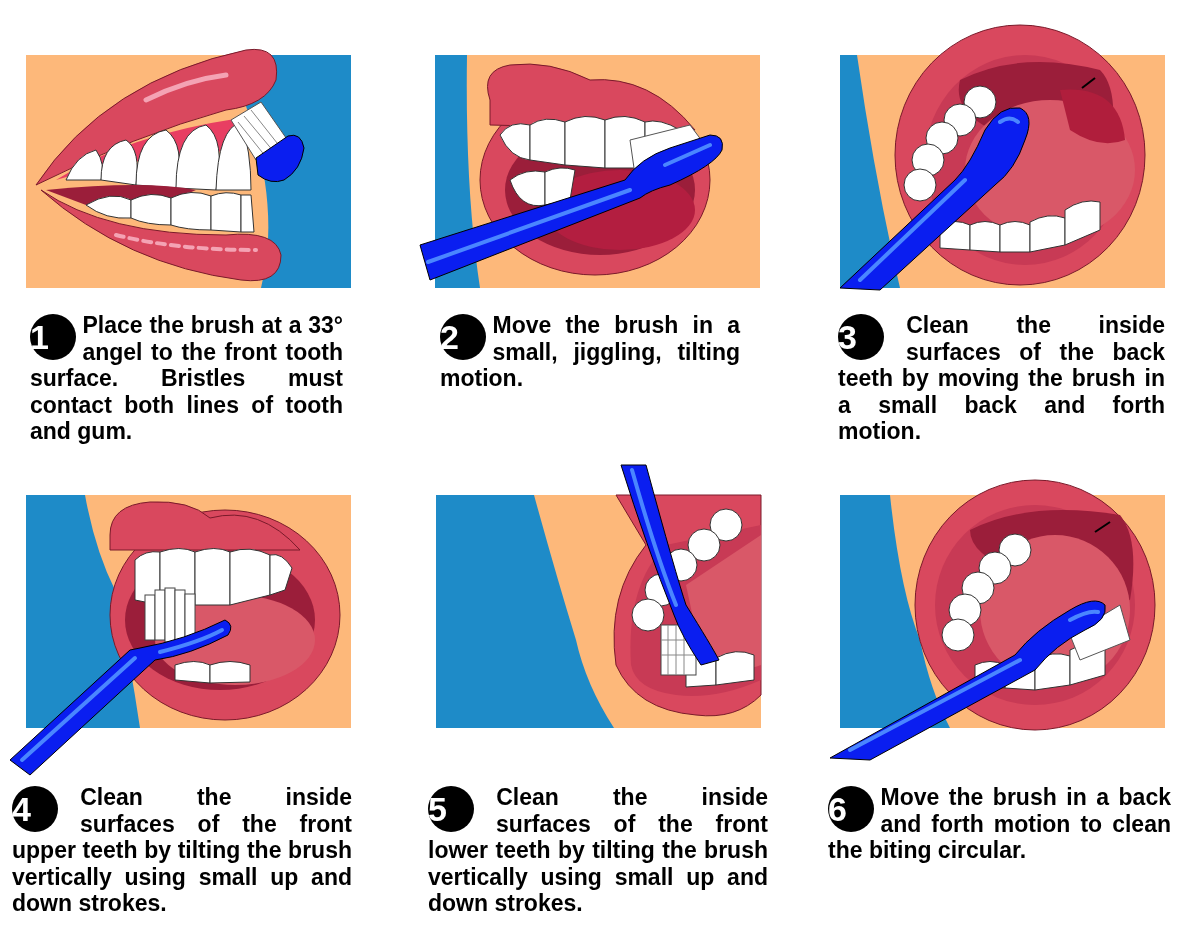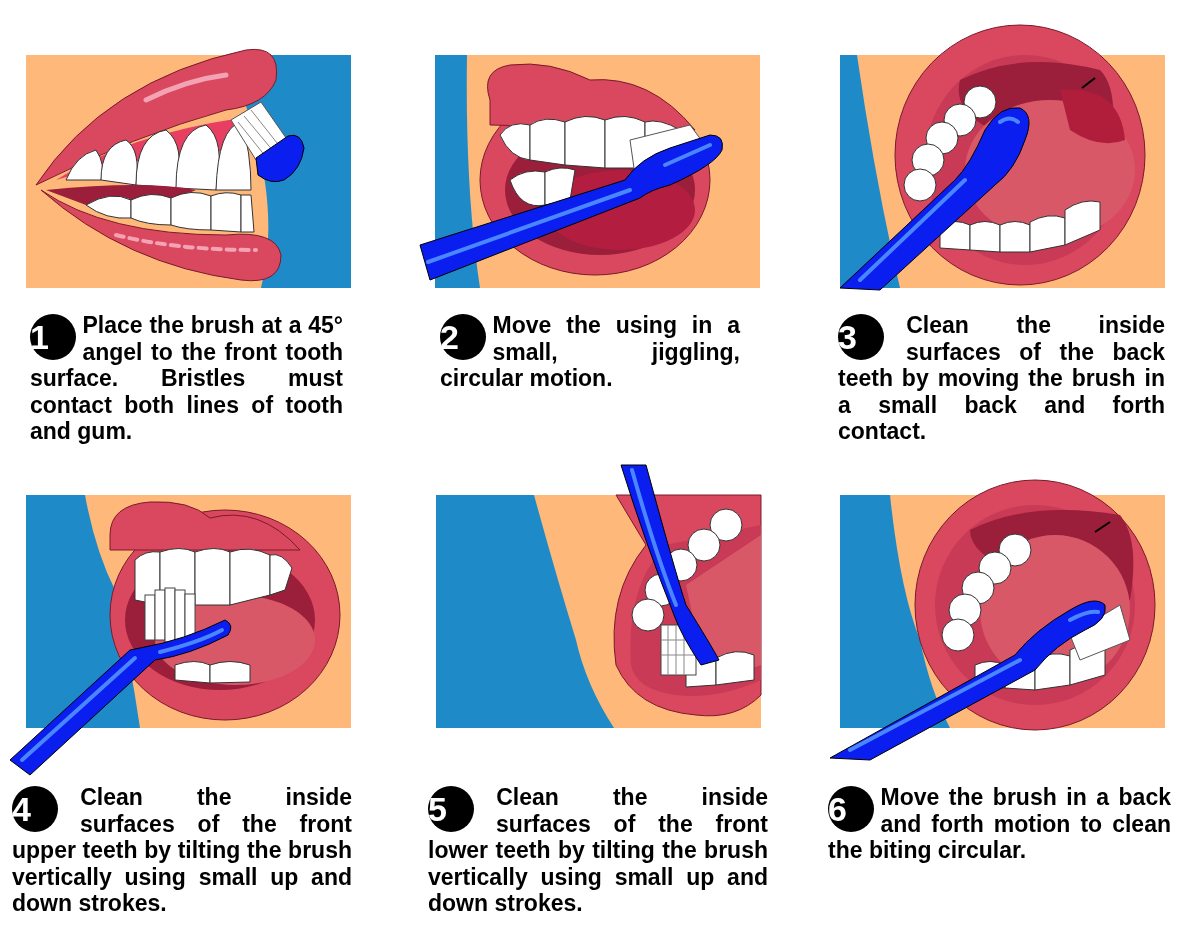--- a/index.html
+++ b/index.html
@@ -230,31 +230,31 @@
 
     <path d="M240 175 L290 145 L300 180 L250 200 Z" fill="#fff" stroke="#555"></path>
 
     <path d="M0 298 L185 195 Q205 170 240 150 Q265 135 275 145 Q278 160 255 170 Q225 185 205 210 L40 300 Z" fill="#0A1EF0" stroke="#000" stroke-width="1"></path>
     <path d="M20 290 L190 200 M240 160 Q258 150 268 152" stroke="#4A86FF" stroke-width="4" stroke-linecap="round" fill="none"></path>
   </svg>
 </div>
 
 <div class="caption" style="left:30px;top:312px;width:313px;">
   <span class="num">1</span>
-  <span class="txt">Place the brush at a 45° angel to the front tooth surface. Bristles must contact both lines of tooth and gum.</span>
+  <span class="txt">Place the brush at a 33° angel to the front tooth surface. Bristles must contact both lines of tooth and gum.</span>
 </div>
 
 <div class="caption" style="left:440px;top:312px;width:300px;">
   <span class="num">2</span>
-  <span class="txt">Move the using in a small, jiggling, circular motion.</span>
+  <span class="txt">Move the brush in a small, jiggling, tilting motion.</span>
 </div>
 
 <div class="caption indent" style="left:838px;top:312px;width:327px;">
   <span class="num">3</span>
-  <span class="txt">Clean the inside surfaces of the back teeth by moving the brush in a small back and forth contact.</span>
+  <span class="txt">Clean the inside surfaces of the back teeth by moving the brush in a small back and forth motion.</span>
 </div>
 
 <div class="caption indent" style="left:12px;top:784px;width:340px;">
   <span class="num">4</span>
   <span class="txt">Clean the inside surfaces of the front upper teeth by tilting the brush vertically using small up and down strokes.</span>
 </div>
 
 <div class="caption indent" style="left:428px;top:784px;width:340px;">
   <span class="num">5</span>
   <span class="txt">Clean the inside surfaces of the front lower teeth by tilting the brush vertically using small up and down strokes.</span>

